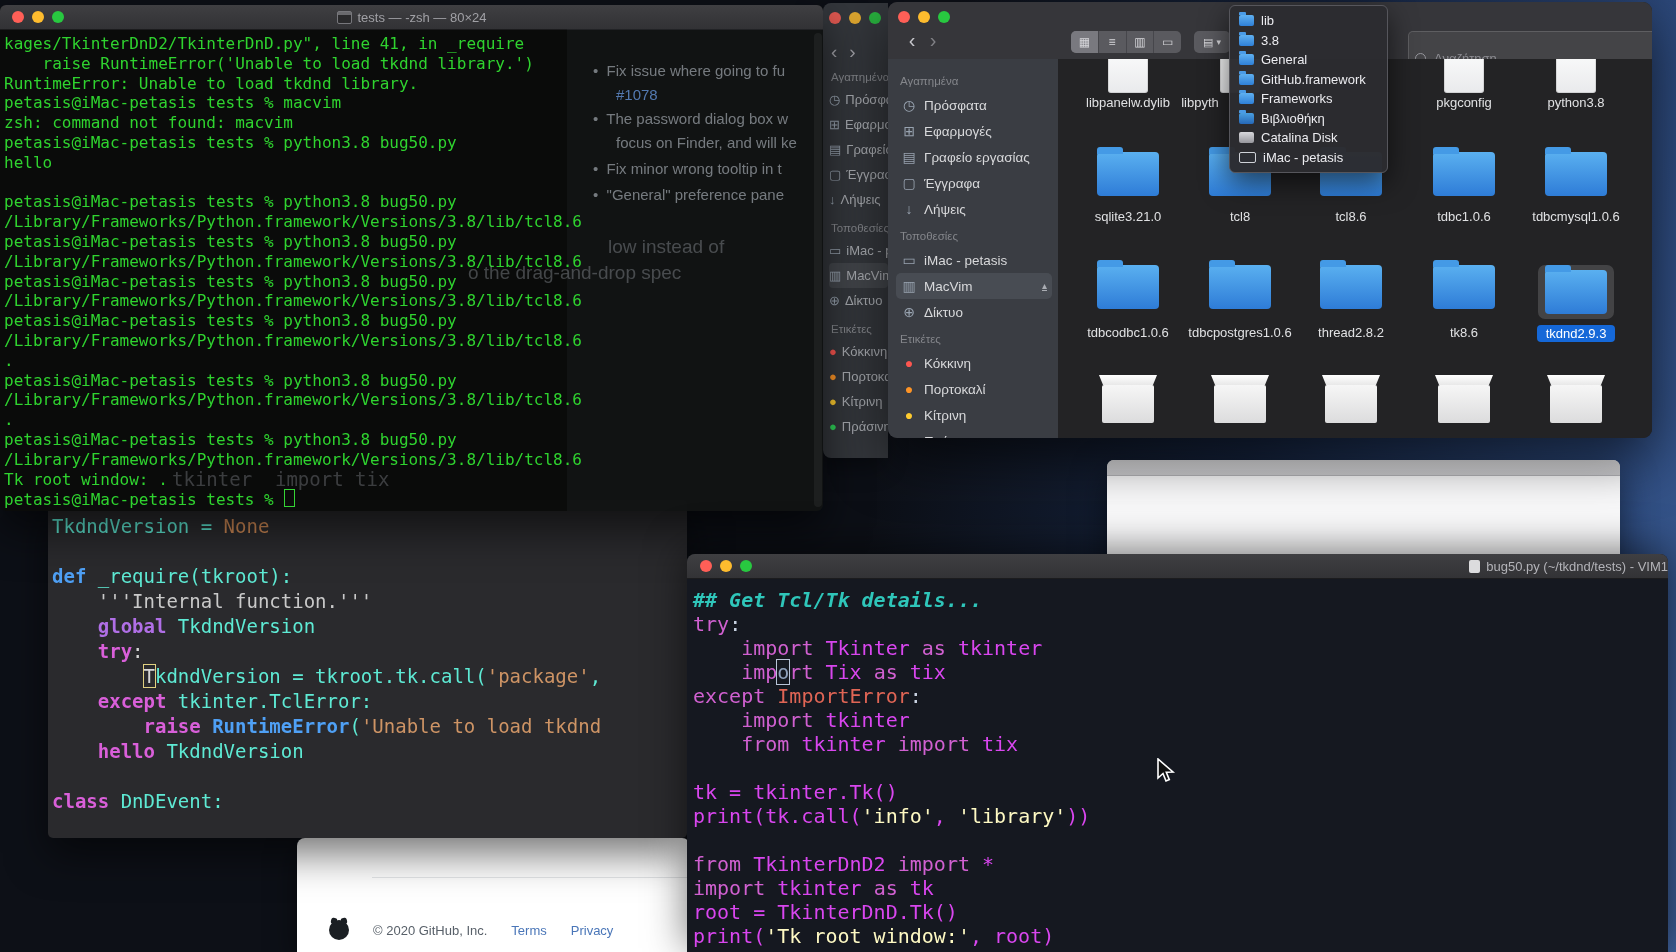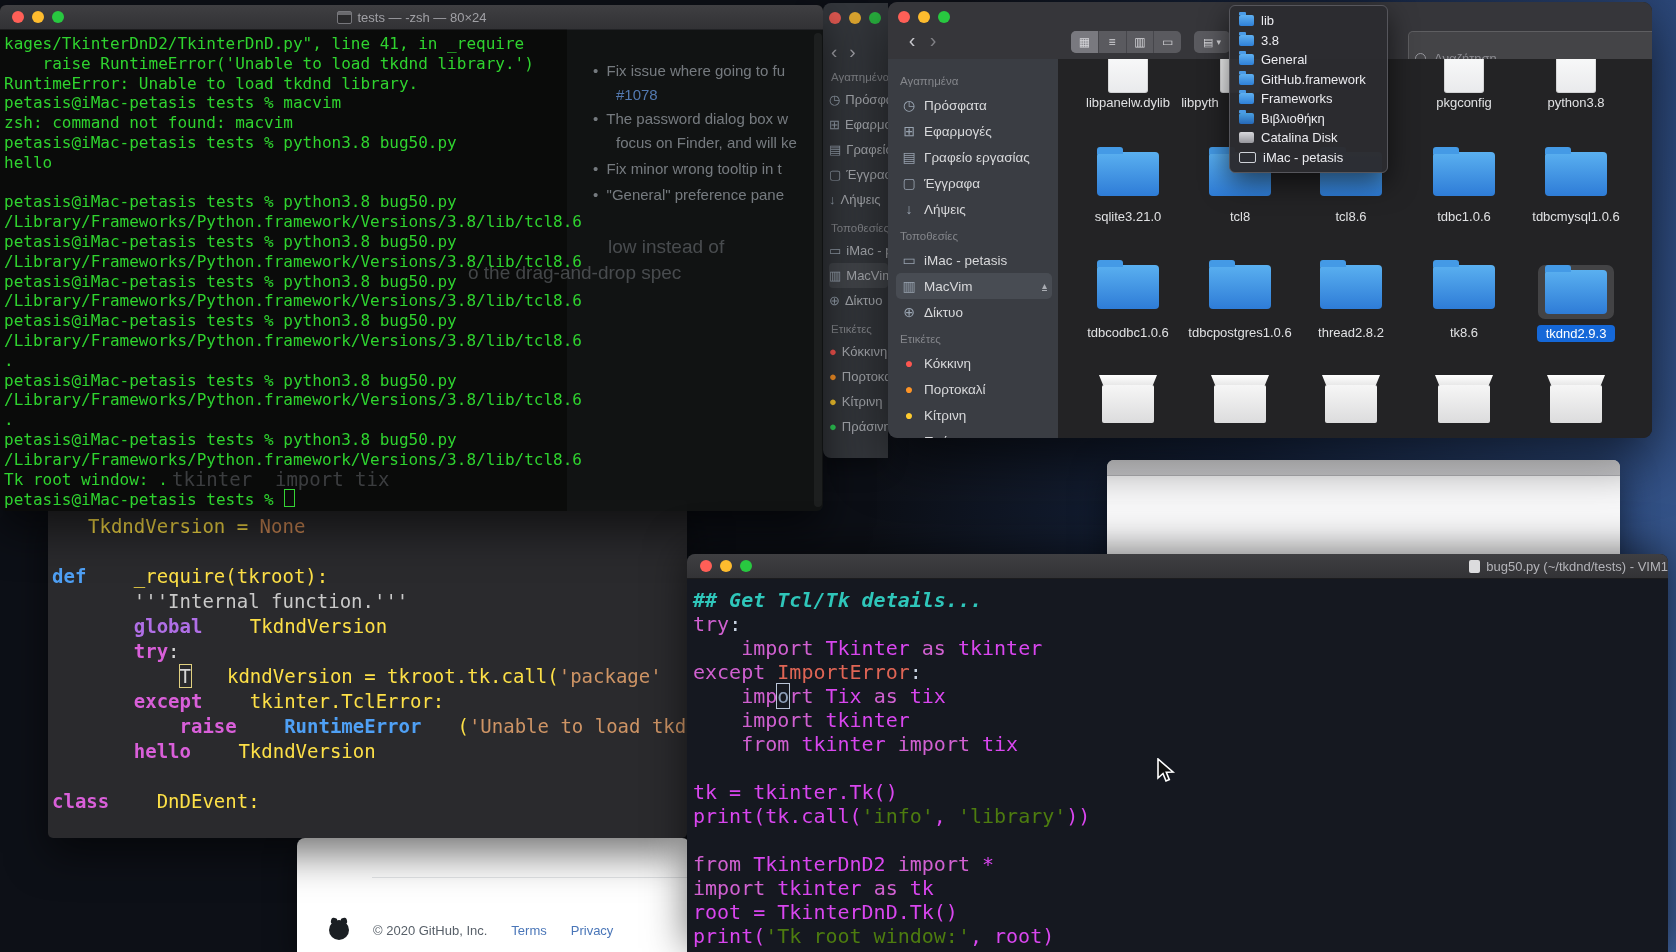--- a/index.html
+++ b/index.html
@@ -36,21 +36,21 @@
   .g-link{font-size:15px;color:rgba(95,140,205,.85);}
   .g-big{font-size:19px;color:rgba(175,180,190,.35);}
   .g-big2{font-family:"DejaVu Sans Mono",monospace;font-size:19px;color:rgba(175,180,190,.30);}
 
   
   .win-editor{position:absolute;left:48px;top:500px;width:639px;height:338px;z-index:20;
     background:#2a2a2d;border-radius:5px;box-shadow:0 16px 40px rgba(0,0,0,.55);overflow:hidden;}
   .ed-body{padding:14px 0 0 4px;}
   .cline{font-family:"DejaVu Sans Mono",monospace;white-space:pre;}
   .ed .cline{font-size:19px;line-height:25px;}
-  .ed .tok-pl{color:#fde047;margin-left:36px;}
+  .ed .tok-pl{color:#5eead4;}
   .ed .tok-pn{color:#d6d6d6;}
   .ed .tok-kw{color:#d95fd9;font-weight:bold;}
   .ed .tok-kw2{color:#b06fe6;font-weight:bold;}
   .ed .tok-kwb{color:#4fa0f5;font-weight:bold;}
   .ed .tok-num{color:#d08a55;}
   .ed .tok-st{color:#ce9465;}
   .ed .tok-doc{color:#c9c9c9;}
   .ed .tok-cur{outline:1.5px solid #e0d080;color:#d6d6d6;}
 
   
@@ -154,21 +154,21 @@
   .v-titlebar .lights{left:13px;top:6px;}
   .v-title{display:flex;align-items:center;gap:6px;font-size:13px;color:#b3b3b8;}
   .v-title-icon{width:11px;height:13px;background:#dcdcde;border-radius:2px;display:inline-block;}
   .v-body{padding:9px 0 0 6px;}
   .vi .cline{font-size:20px;line-height:24px;}
   .vi .tok-cm{color:#2fc6ba;font-style:italic;font-weight:bold;}
   .vi .tok-kw{color:#d060d0;}
   .vi .tok-err{color:#e06555;}
   .vi .tok-pl{color:#d946ef;}
   .vi .tok-pn{color:#c8d2e2;}
-  .vi .tok-st{color:#4d7c0f;}
+  .vi .tok-st{color:#fef9c3;}
   .vi .tok-cur{outline:1.5px solid #b9c4d8;color:#8fa0ba;}
 
   .cursor-arrow{position:absolute;left:1155px;top:758px;z-index:100;pointer-events:none;}
 </style>
 </head>
 <body>
 
 <div class="desktop">
 
   <div class="win-tk">
@@ -556,22 +556,22 @@
       </span>
       <span class="v-title">
         <span class="v-title-icon"></span>
         <span>bug50.py (~/tkdnd/tests) - VIM1</span>
       </span>
     </div>
     <div class="v-body">
         <div class="cline"><span class="tok-cm">## Get Tcl/Tk details...</span></div>
         <div class="cline"><span class="tok-kw">try</span><span class="tok-pn">:</span></div>
         <div class="cline"><span class="tok-pl">    </span><span class="tok-kw">import</span><span class="tok-pl"> Tkinter </span><span class="tok-kw">as</span><span class="tok-pl"> tkinter</span></div>
+        <div class="cline"><span class="tok-pl">    </span><span class="tok-kw">imp</span><span class="tok-cur">o</span><span class="tok-kw">rt</span><span class="tok-pl"> Tix </span><span class="tok-kw">as</span><span class="tok-pl"> tix</span></div>
         <div class="cline"><span class="tok-kw">except</span><span class="tok-pl"> </span><span class="tok-err">ImportError</span><span class="tok-pn">:</span></div>
-        <div class="cline"><span class="tok-pl">    </span><span class="tok-kw">imp</span><span class="tok-cur">o</span><span class="tok-kw">rt</span><span class="tok-pl"> Tix </span><span class="tok-kw">as</span><span class="tok-pl"> tix</span></div>
         <div class="cline"><span class="tok-pl">    </span><span class="tok-kw">import</span><span class="tok-pl"> tkinter</span></div>
         <div class="cline"><span class="tok-pl">    </span><span class="tok-kw">from</span><span class="tok-pl"> tkinter </span><span class="tok-kw">import</span><span class="tok-pl"> tix</span></div>
         <div class="cline">&nbsp;</div>
         <div class="cline"><span class="tok-pl">tk = tkinter.Tk()</span></div>
         <div class="cline"><span class="tok-pl">print(tk.call(</span><span class="tok-st">'info'</span><span class="tok-pl">, </span><span class="tok-st">'library'</span><span class="tok-pl">))</span></div>
         <div class="cline">&nbsp;</div>
         <div class="cline"><span class="tok-kw">from</span><span class="tok-pl"> TkinterDnD2 </span><span class="tok-kw">import</span><span class="tok-pl"> *</span></div>
         <div class="cline"><span class="tok-kw">import</span><span class="tok-pl"> tkinter </span><span class="tok-kw">as</span><span class="tok-pl"> tk</span></div>
         <div class="cline"><span class="tok-pl">root = TkinterDnD.Tk()</span></div>
         <div class="cline"><span class="tok-pl">print(</span><span class="tok-st">'Tk root window:'</span><span class="tok-pl">, root)</span></div>

